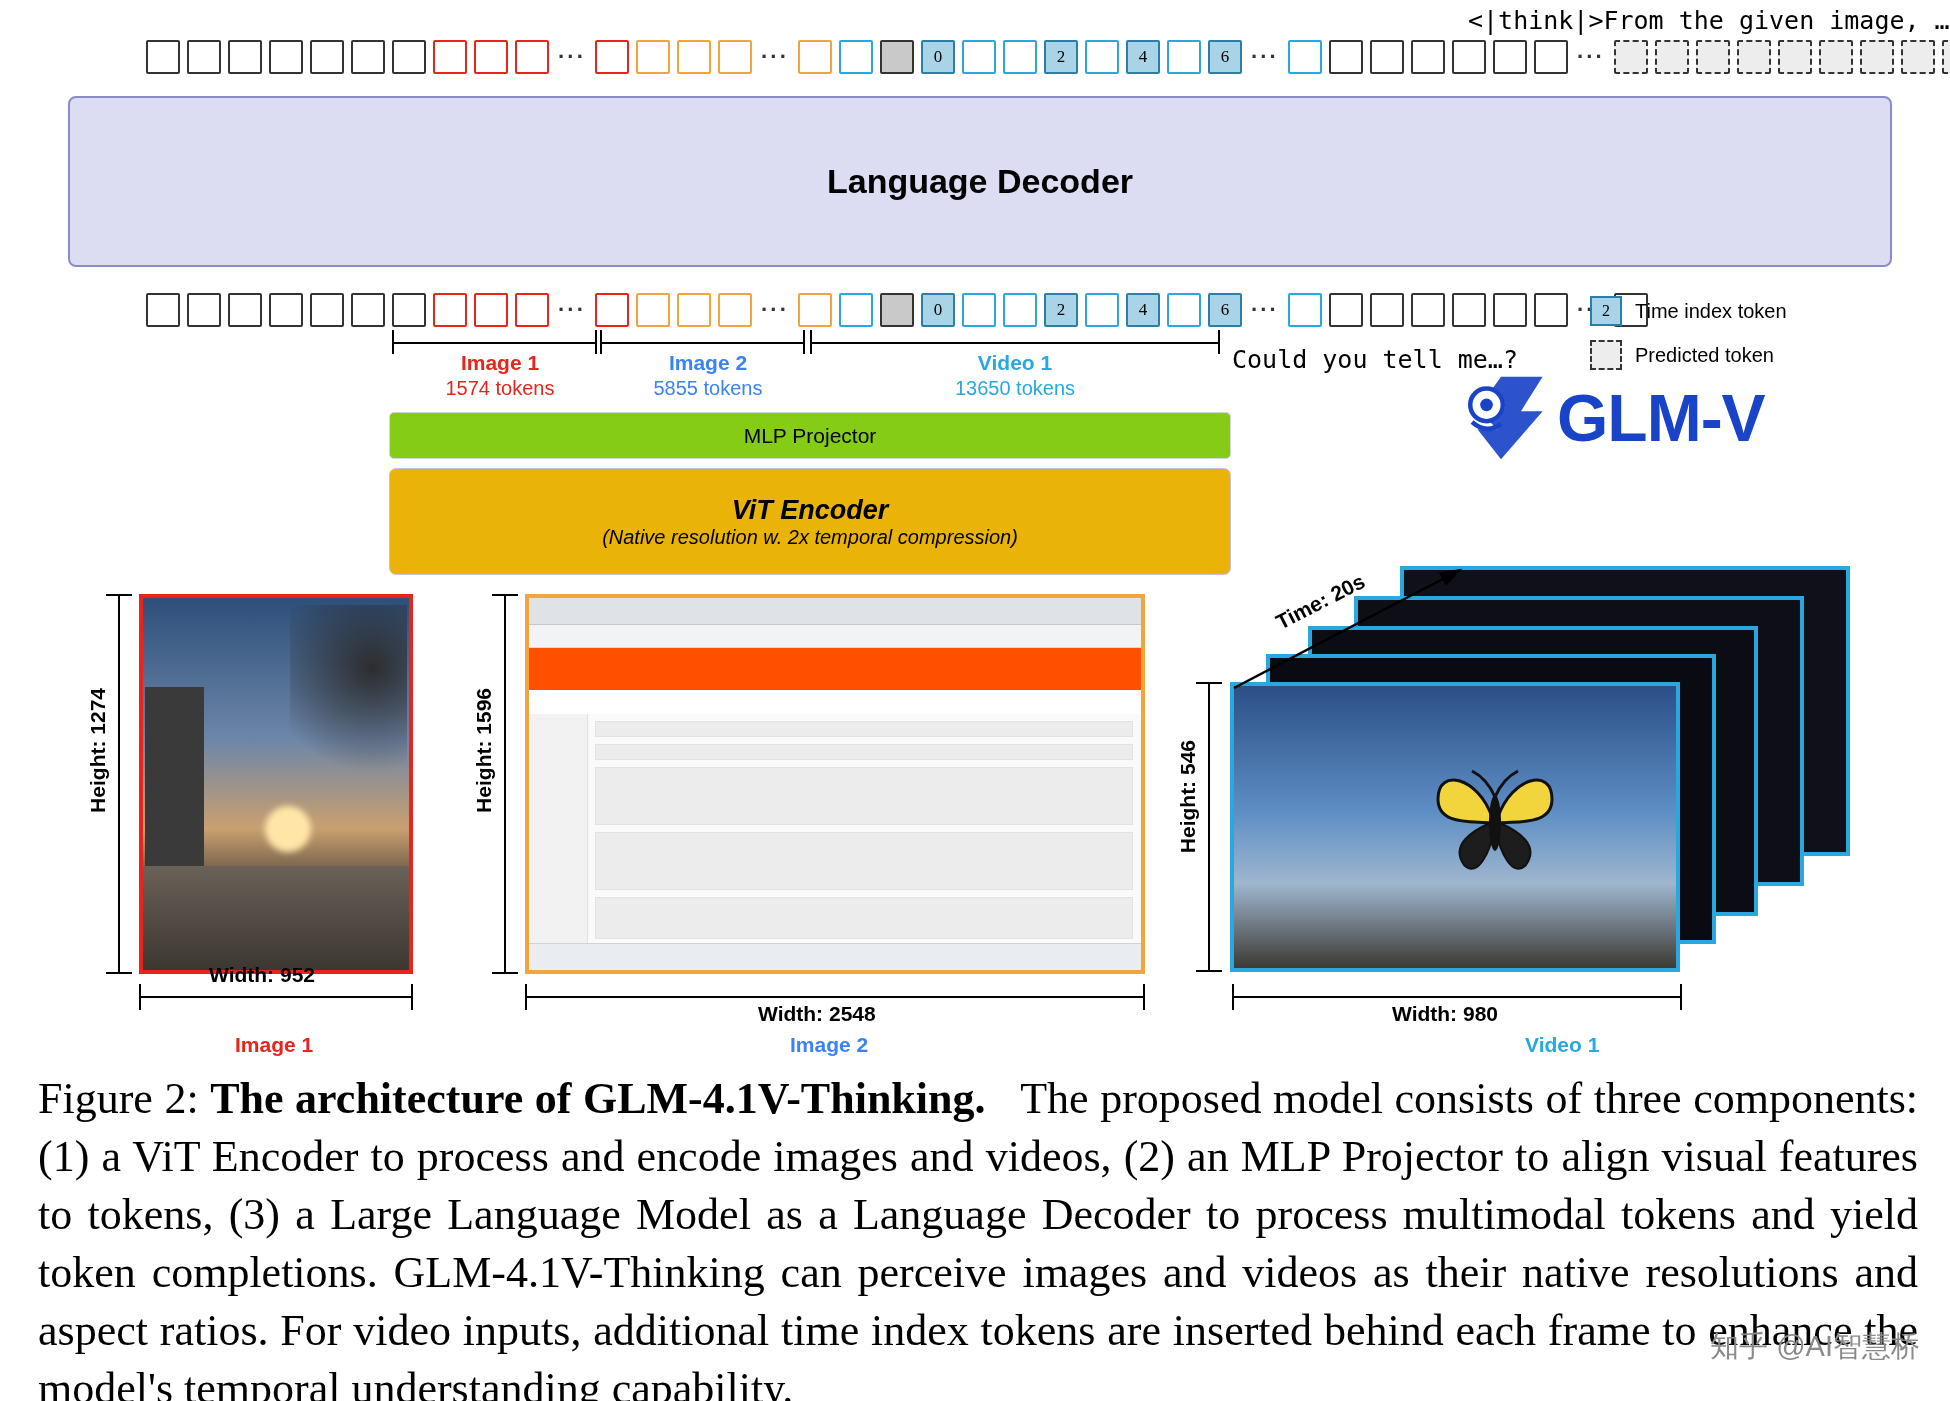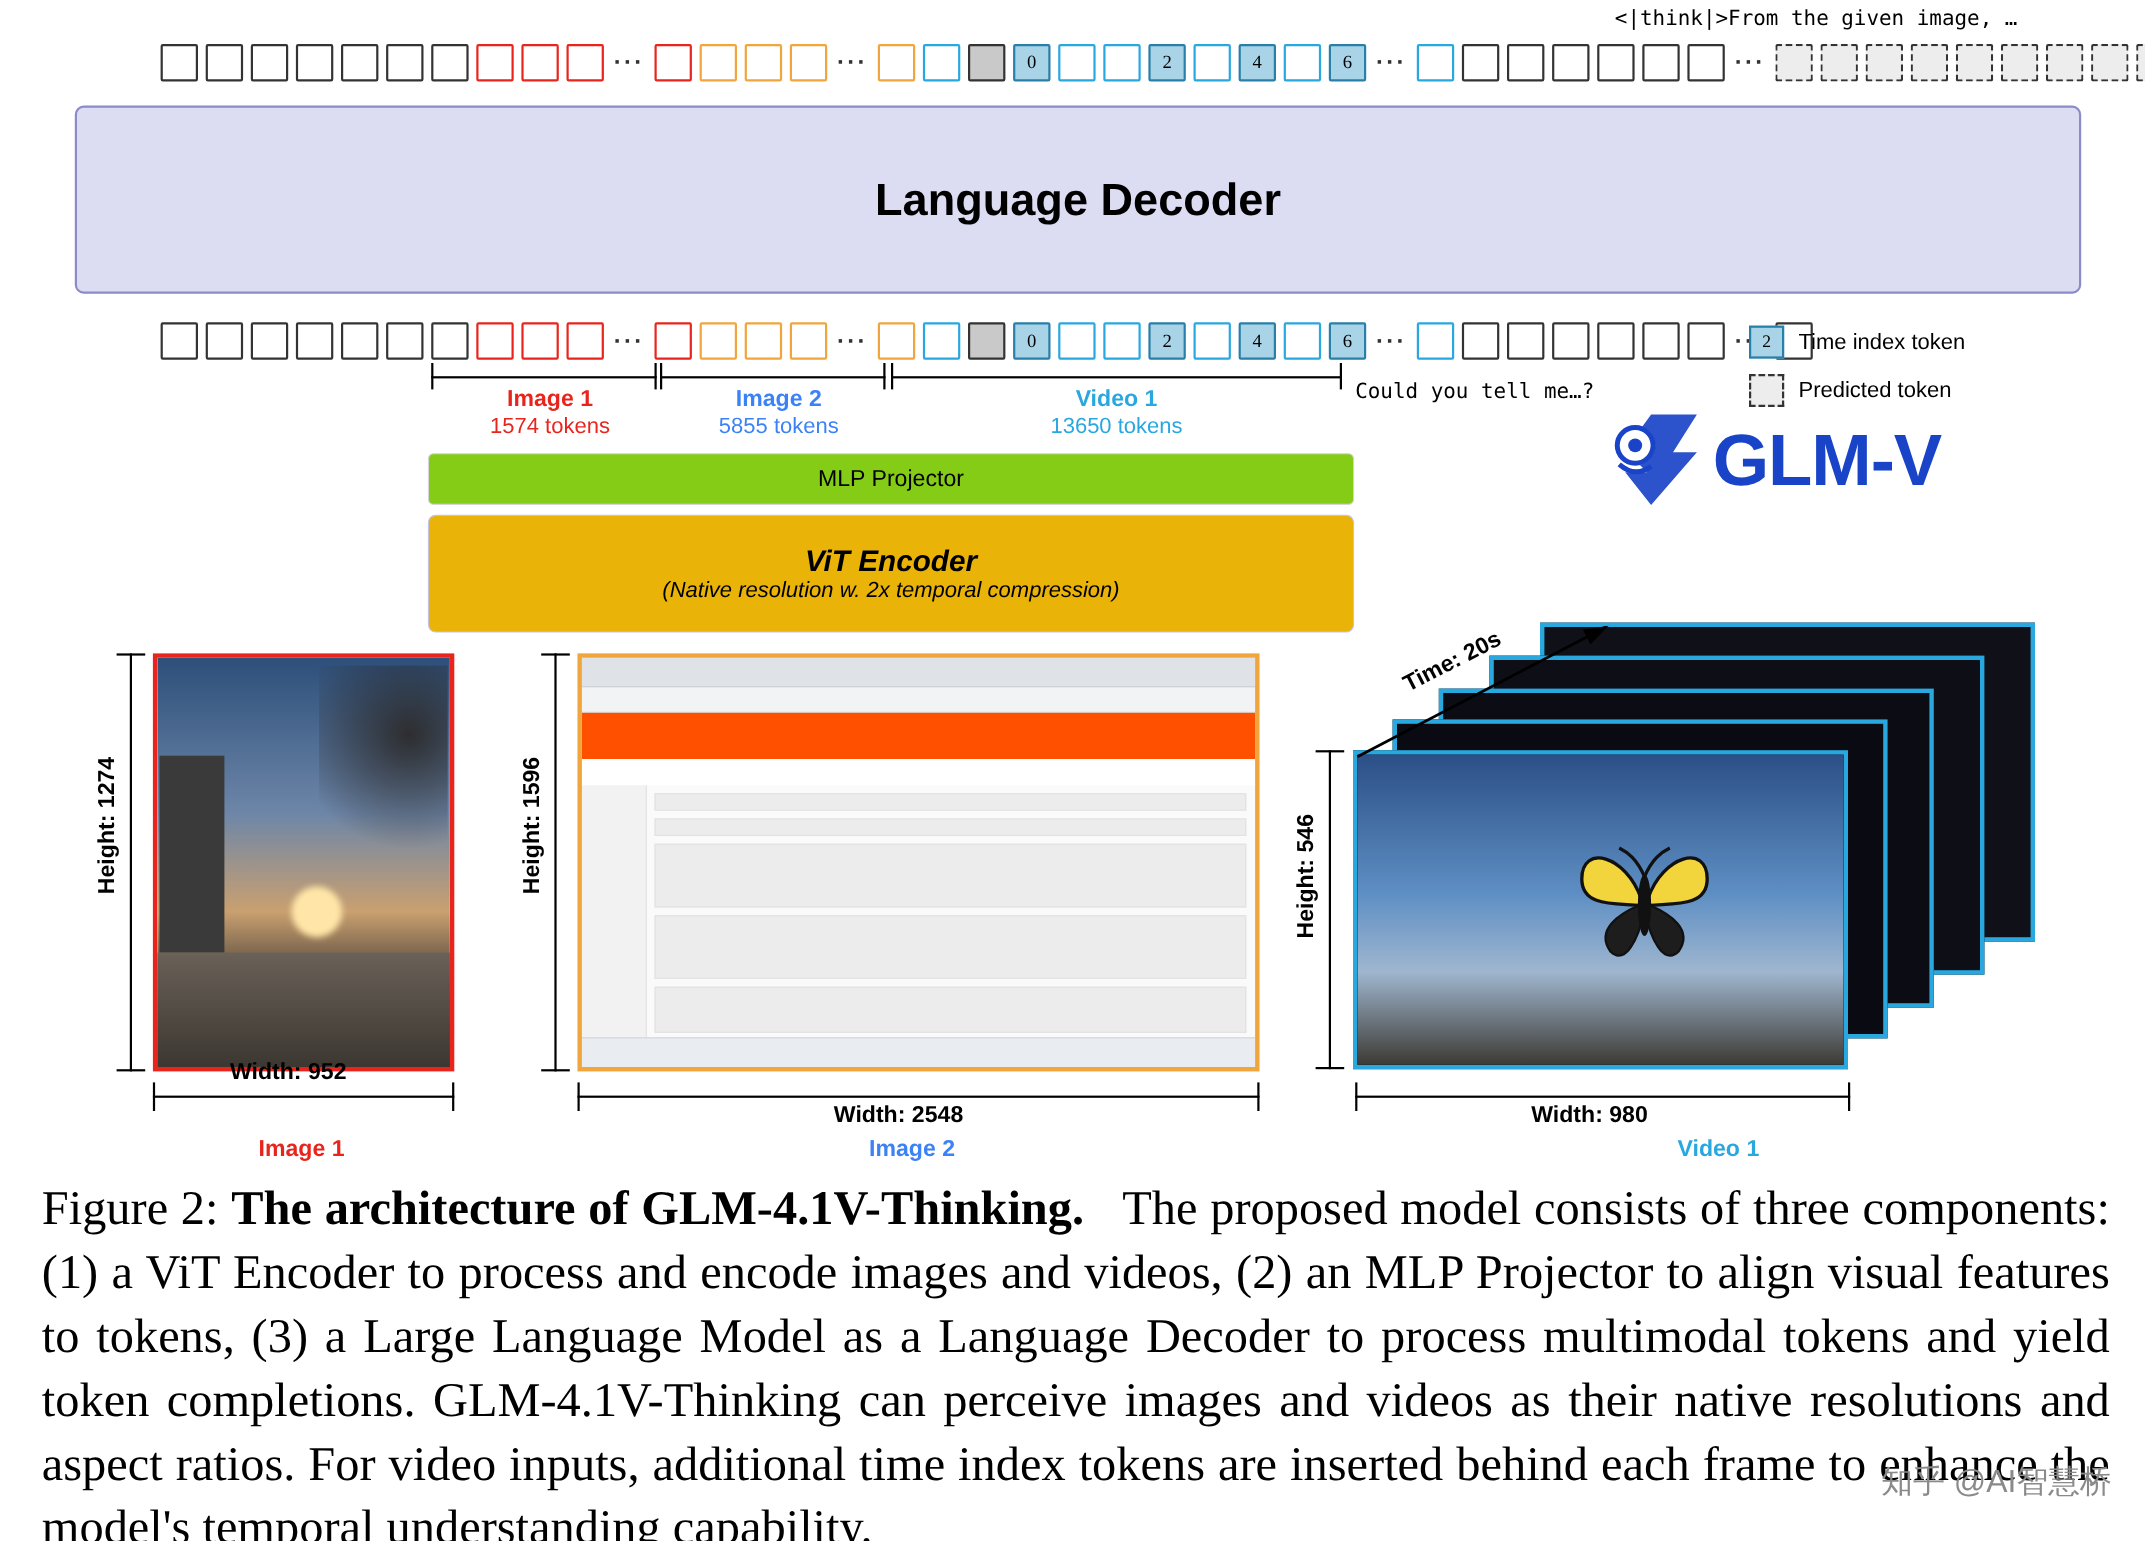--- a/index.html
+++ b/index.html
@@ -12,35 +12,35 @@
   .tok.red{border-color:#e8241c;}
   .tok.org{border-color:#f0a63c;}
   .tok.blue{border-color:#29a7df;}
   .tok.grey{background:#c9c9c9;border-color:#333;}
   .tok.tidx{background:#a9d4e8;border-color:#2a7fa8;display:flex;align-items:center;justify-content:center;font-size:17px;font-family:"Liberation Serif",serif;color:#000;}
   .tok.dash{border:2.5px dashed #333;background:#ededed;}
   .dots{font-size:22px;font-weight:bold;letter-spacing:2px;margin:0 9px 0 2px;color:#333;line-height:10px;}
 
   
   .decoder{position:absolute;left:68px;top:96px;width:1820px;height:167px;background:#dcdcf3;border:2px solid #8b8bc8;border-radius:8px;display:flex;align-items:center;justify-content:center;}
-  .decoder span{font-size:41px;font-weight:bold;}
+  .decoder span{font-size:34px;font-weight:bold;}
   .mlp{position:absolute;left:389px;top:412px;width:840px;height:45px;background:#84cc16;border:1px solid #d5d5d5;border-radius:5px;display:flex;align-items:center;justify-content:center;font-size:21px;}
   .vit{position:absolute;left:389px;top:468px;width:840px;height:105px;background:#eab308;border:1px solid #c3c3e4;border-radius:7px;display:flex;flex-direction:column;align-items:center;justify-content:center;font-style:italic;}
   .vit .t1{font-size:27px;font-weight:bold;}
   .vit .t2{font-size:20px;margin-top:0;text-align:center;}
 
   
   .lbl{position:absolute;text-align:center;line-height:1.25;}
   .lbl .n{font-weight:bold;font-size:21px;}
   .lbl .s{font-size:20px;}
   .red{color:#e8241c;}
   .org{color:#3b82f6;}
   .blue{color:#29a7df;}
 
-  .handwrite{position:absolute;font-family:"DejaVu Sans Mono",monospace;font-size:19px;}
+  .handwrite{position:absolute;font-family:"DejaVu Sans Mono",monospace;font-size:25px;}
 
   
   .legend{position:absolute;left:1590px;top:296px;}
   .lgrow{display:flex;align-items:center;margin-bottom:14px;}
   .lgrow .sw{width:32px;height:30px;margin-right:13px;box-sizing:border-box;display:flex;align-items:center;justify-content:center;font-size:16px;font-family:"Liberation Serif",serif;}
   .sw.tidx{background:#a9d4e8;border:2px solid #2a7fa8;}
   .sw.pred{background:#ededed;border:2px dashed #333;}
   .lgrow .tx{font-size:20px;}
 
   

